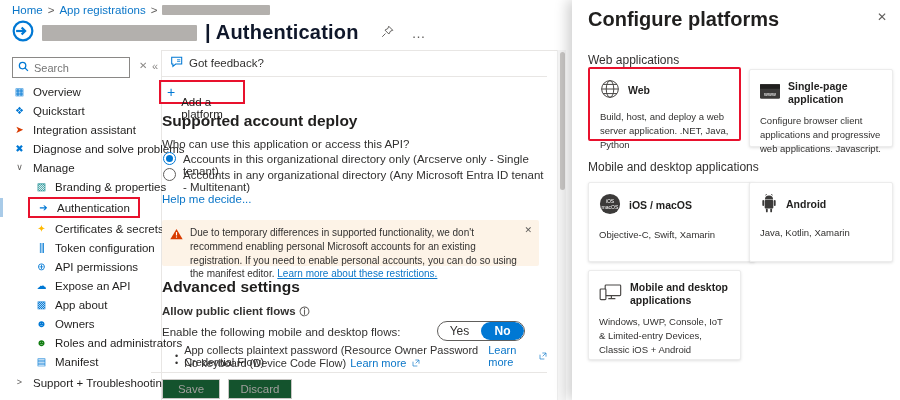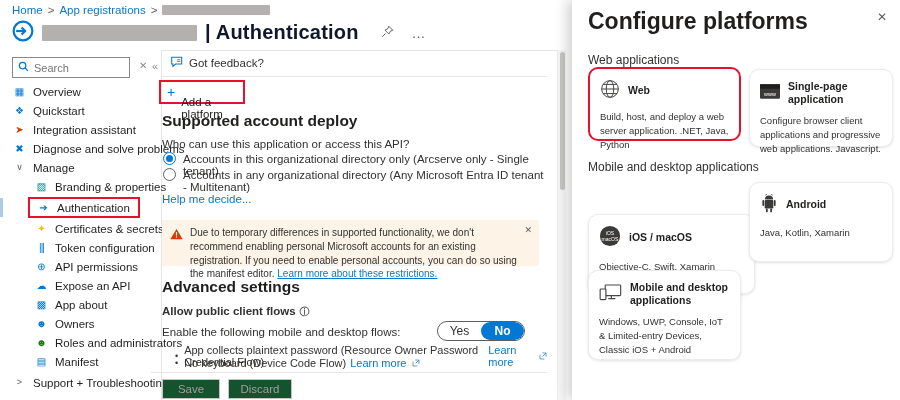--- a/index.html
+++ b/index.html
@@ -68,24 +68,24 @@
          color:#a19f9d; font-size:11.5px; display:flex; align-items:center; justify-content:center; cursor:pointer; }
   .extlink { margin-left:2px; }
 
   
   .scrollbar { position:absolute; left:557px; top:50px; width:9px; height:350px; background:#f6f6f6; border-left:1px solid #ededed; }
   .thumb { position:absolute; left:2px; top:2px; width:5px; height:138px; background:#c8c6c4; border-radius:3px; }
 
   
   .panel { position:absolute; left:572px; top:0; width:328px; height:400px; background:#fff;
            box-shadow:-5px 0 12px rgba(0,0,0,.18); }
-  .panel-title { position:absolute; left:16px; top:8px; font-size:23px; font-weight:700; color:#201f1e; }
+  .panel-title { position:absolute; left:16px; top:8px; font-size:20px; font-weight:700; color:#201f1e; }
   .panel-close { position:absolute; right:13px; top:10px; color:#605e5c; font-size:12px; cursor:pointer; }
   .panel-sec { position:absolute; left:16px; font-size:12px; color:#323130; }
-  .card { position:absolute; background:#fff; border:1px solid #ececec; border-radius:10px;
+  .card { position:absolute; background:#fff; border:1px solid #ececec; border-radius:2px;
           box-shadow:0 1px 3px rgba(0,0,0,.12); padding:10px 10px; cursor:pointer; }
   .card.red-annot { border:2px solid #e8112d; box-shadow:none; }
   .card-head { display:flex; align-items:center; gap:8px; }
   .card-title { font-size:10.5px; font-weight:700; color:#201f1e; line-height:1.25; }
   .card-desc { margin-top:8px; font-size:9.5px; line-height:1.45; color:#323130; }
 </style>
 </head>
 <body>
 
 <div class="app">
@@ -313,21 +313,21 @@
               <text x="11" y="13" fill="#fff" font-size="6" text-anchor="middle" font-family="Liberation Sans, sans-serif">www</text>
             </svg>
         </span>
         <span class="card-title">Single-page application</span>
       </div>
       <div class="card-desc">Configure browser client applications and progressive web applications. Javascript.</div>
     </div>
 
     <div class="panel-sec" style="top:160px;">Mobile and desktop applications</div>
 
-    <div class="card" style="left:16px;top:182px;width:167px;height:80px;margin-top:32px;">
+    <div class="card" style="left:16px;top:182px;width:167px;height:80px;">
       <div class="card-head">
         <span>
           <svg width="22" height="22" viewBox="0 0 24 24">
               <circle cx="12" cy="12" r="11" fill="#3b3a39"></circle>
               <text x="12" y="10.5" fill="#fff" font-size="5.5" text-anchor="middle" font-family="Liberation Sans, sans-serif">iOS</text>
               <text x="12" y="17.5" fill="#fff" font-size="5.5" text-anchor="middle" font-family="Liberation Sans, sans-serif">macOS</text>
             </svg>
         </span>
         <span class="card-title">iOS / macOS</span>
       </div>

